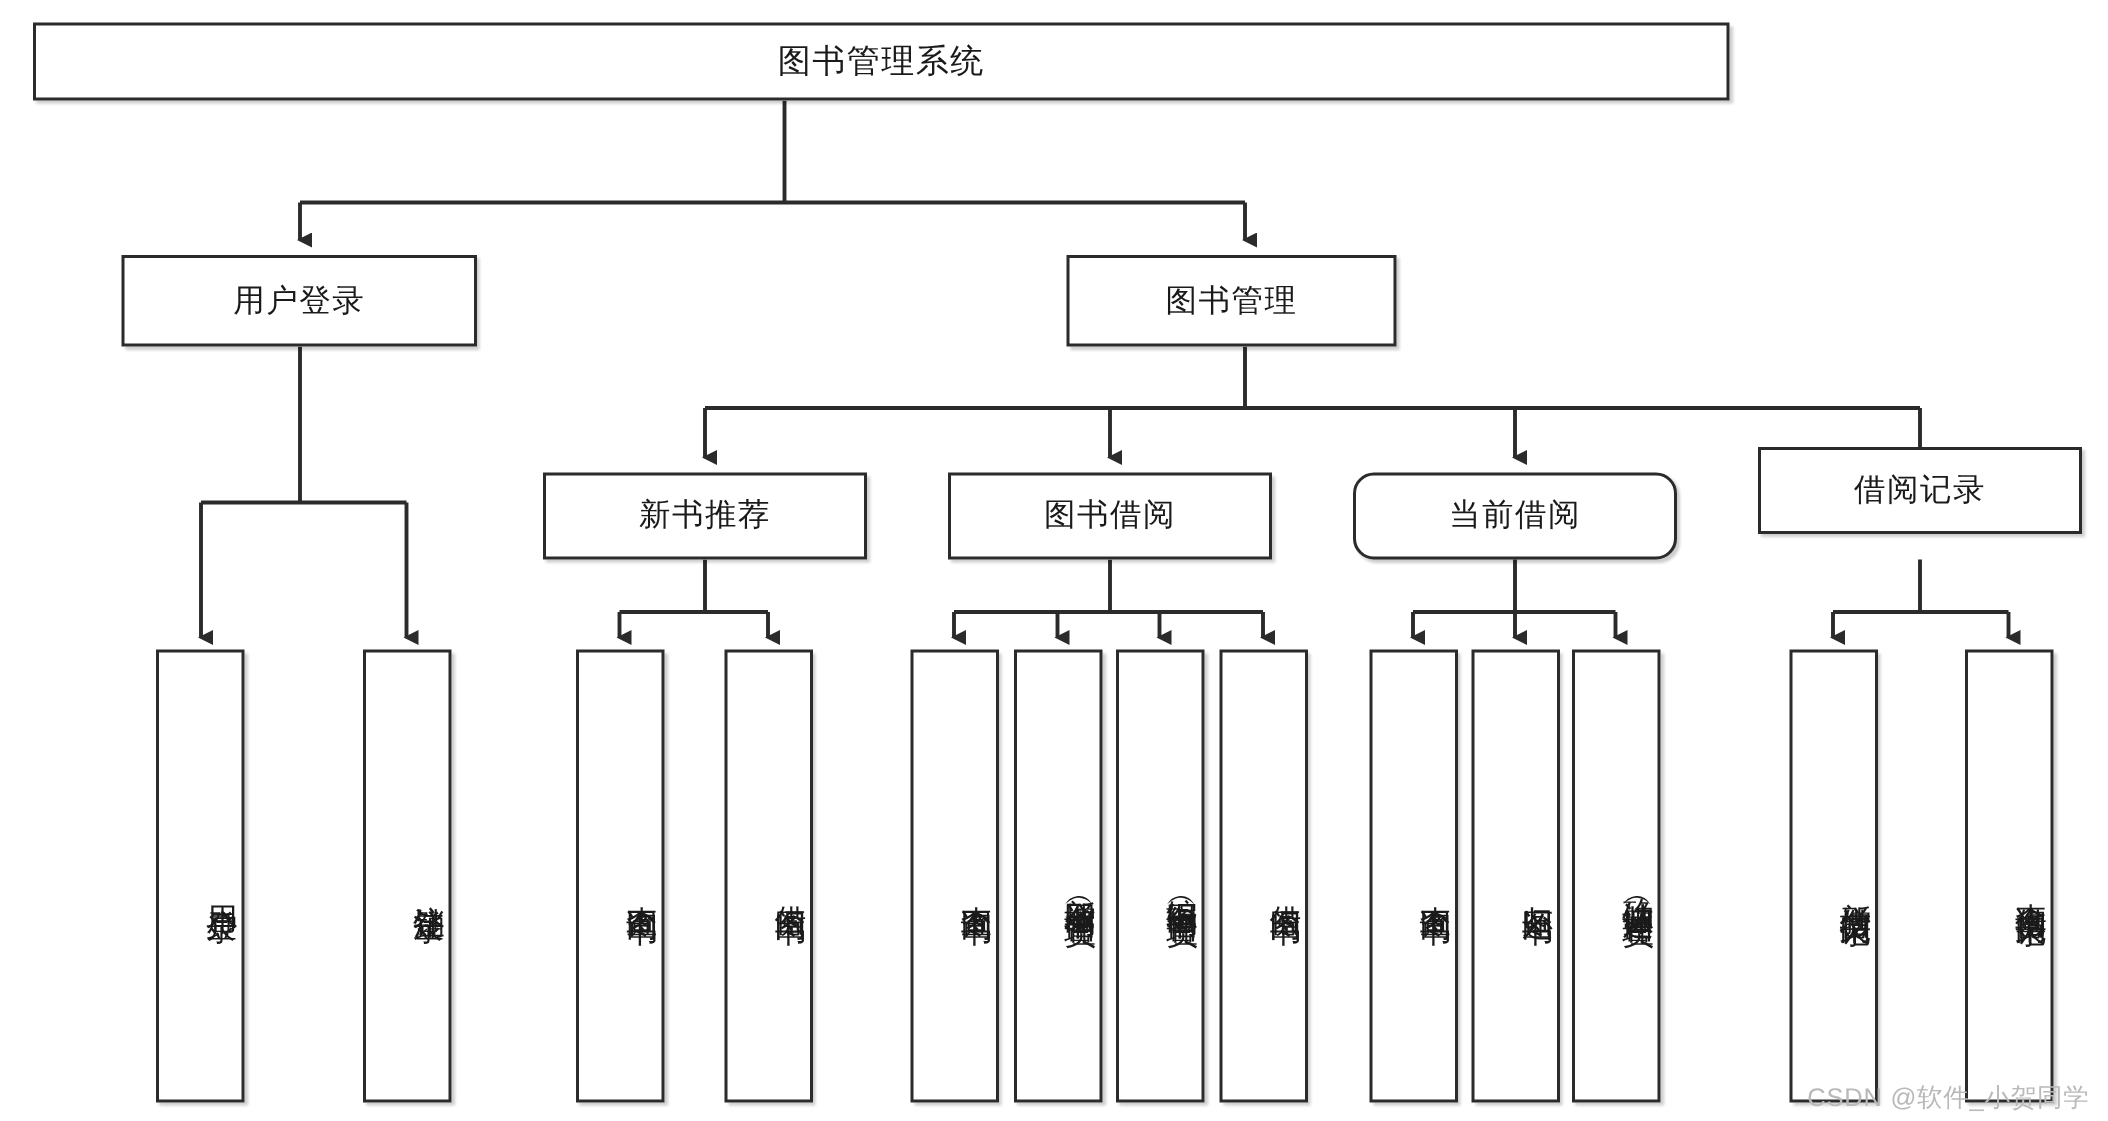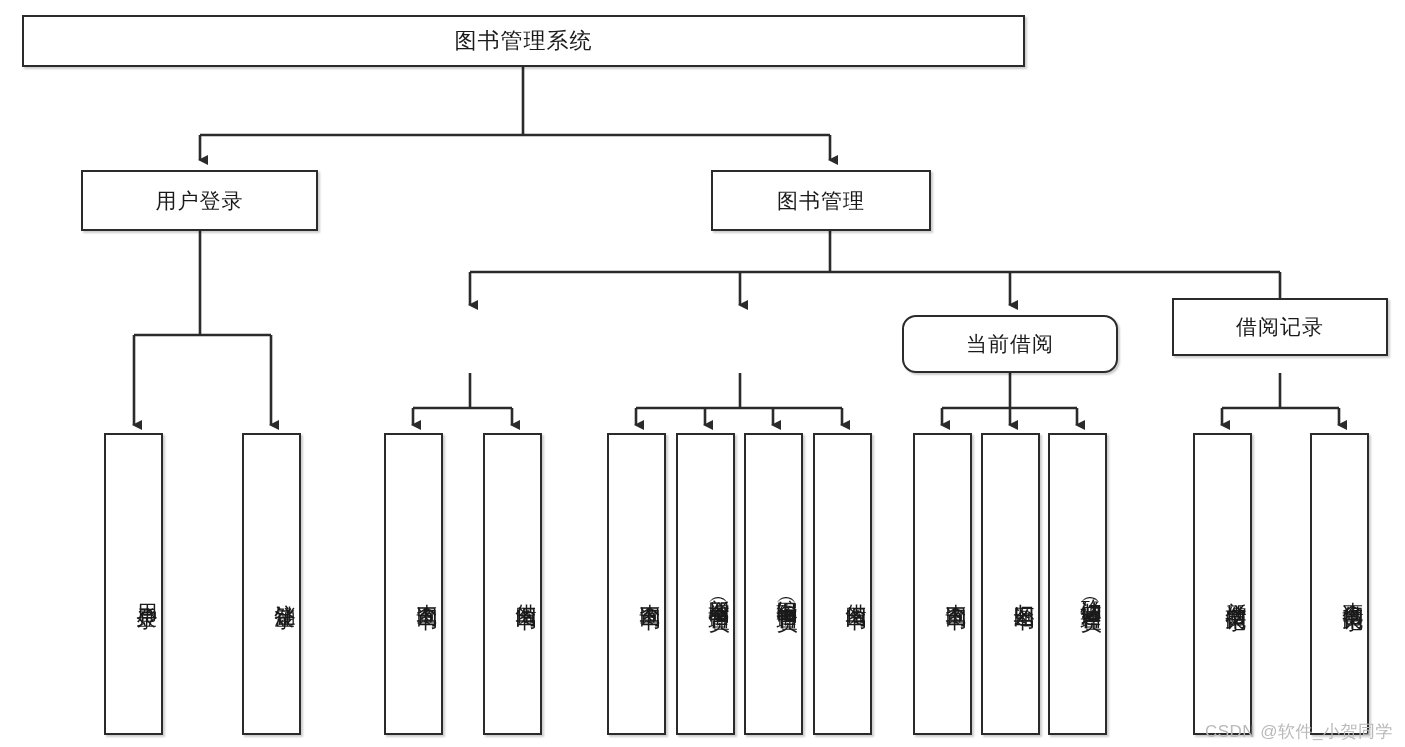--- a/index.html
+++ b/index.html
@@ -119,25 +119,27 @@
       <path d="M1010,408 L1010,425" marker-end="url(#arrow)"></path>
       <path d="M1077,408 L1077,425" marker-end="url(#arrow)"></path>
 
       <path d="M1280,373 L1280,408"></path>
       <path d="M1222,408 L1339,408"></path>
       <path d="M1222,408 L1222,425" marker-end="url(#arrow)"></path>
       <path d="M1339,408 L1339,425" marker-end="url(#arrow)"></path>
     </g>
   </svg>
 
-  <div class="node horiz root" style="left:22px; top:15px; width:1003px; height:52px;">图书管理系统</div>
+  <div class="node horiz root" style="left:22px; top:15px; width:1131px; height:52px;">图书管理系统</div>
 
   <div class="node horiz" style="left:81px; top:170px; width:237px; height:61px;">用户登录</div>
   <div class="node horiz" style="left:711px; top:170px; width:220px; height:61px;">图书管理</div>
 
+  <div class="node horiz" style="left:362px; top:315px; width:216px; height:58px;">新书推荐</div>
+  <div class="node horiz" style="left:632px; top:315px; width:216px; height:58px;">图书借阅</div>
   <div class="node horiz" style="left:902px; top:315px; width:216px; height:58px;border-radius:14px;">当前借阅</div>
   <div class="node horiz" style="left:1172px; top:298px; width:216px; height:58px;">借阅记录</div>
 
   <div class="node vert" style="left:104px; top:433px; width:59px; height:302px;">
     <span class="vlabel">用户登录</span>
   </div>
   <div class="node vert" style="left:242px; top:433px; width:59px; height:302px;">
     <span class="vlabel">注销登录</span>
   </div>
 

